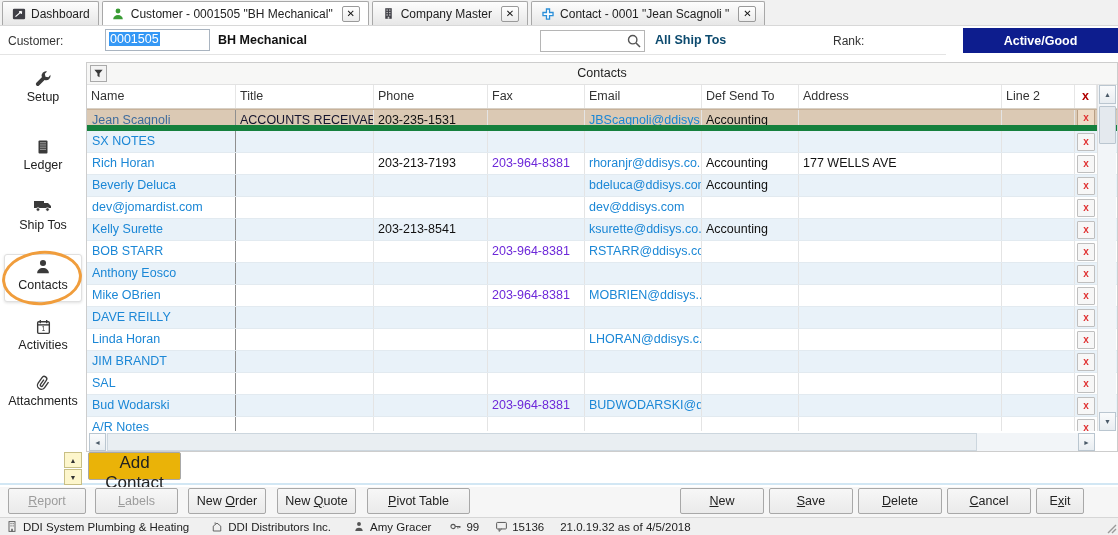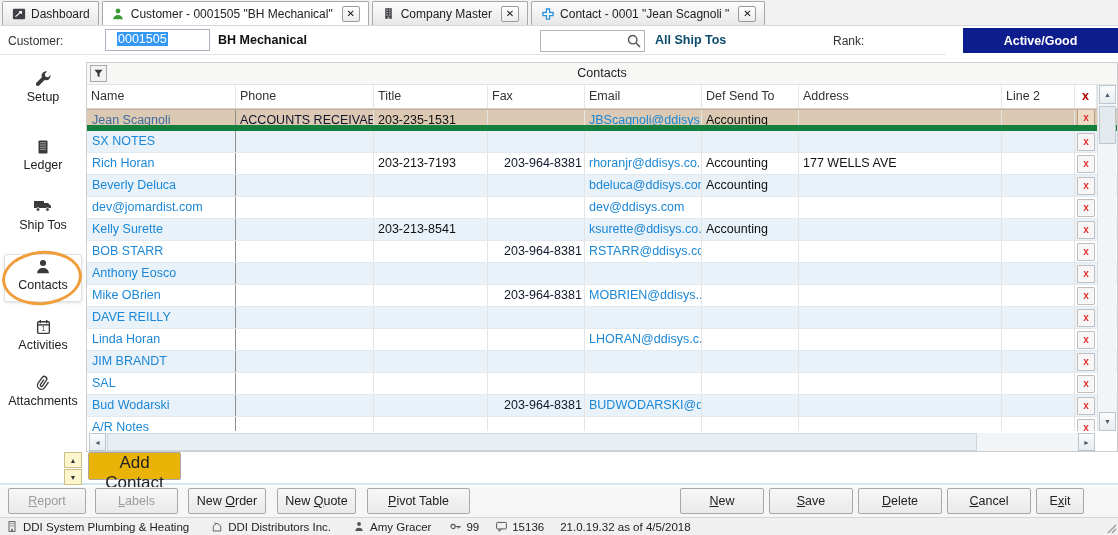--- a/index.html
+++ b/index.html
@@ -10,21 +10,21 @@
   
   .tabbar { position:absolute; left:0; top:0; width:1118px; height:26px; background:#f1f1f1; border-bottom:1px solid #d8d8d8; display:flex; align-items:flex-end; gap:3px; padding:1px 0 0 2px; }
   .tab { display:flex; align-items:center; gap:5px; height:24px; padding:8px 8px; border:1px solid #a8a8a8; border-bottom:none; border-radius:2px 2px 0 0; background:linear-gradient(#fdfdfd,#e7e7e7); white-space:nowrap; cursor:default; }
   .tab.selected { background:#fff; }
   .ticon { display:inline-flex; width:15px; height:15px; align-items:center; justify-content:center; }
   .closebox { display:inline-flex; align-items:center; justify-content:center; width:18px; height:16px; margin-left:4px; border:1px solid #9a9a9a; background:linear-gradient(#fff,#ececec); font-weight:bold; font-size:10px; color:#111; border-radius:2px; }
 
   
   .custbar { position:absolute; left:0; top:26px; width:946px; height:29px; background:#fff; border-bottom:1px solid #e4e4e4; }
   .custbar .lbl { position:absolute; left:8px; top:8px; color:#333; }
-  .custnum { position:absolute; left:105px; top:3px; width:105px; height:22px; border:1px solid #a9b4c0; background:#fff; padding:2px 11px; font-size:12.5px; }
+  .custnum { position:absolute; left:105px; top:3px; width:105px; height:22px; border:1px solid #a9b4c0; background:#fff; padding:2px 3px; font-size:12.5px; }
   .custnum span { background:#3598f5; color:#fff; padding:0 1px; }
   .custname { position:absolute; left:218px; top:7px; font-weight:bold; font-size:12.5px; color:#111; }
   .shipsearch { position:absolute; left:540px; top:4px; width:105px; height:22px; border:1px solid #b5b5b5; background:#fff; }
   .shipsearch input { position:absolute; left:2px; top:2px; width:80px; height:16px; border:none; outline:none; font-size:12px; }
   .shipsearch .mag { position:absolute; right:2px; top:2px; width:16px; height:16px; }
   .allshiptos { position:absolute; left:655px; top:7px; font-weight:bold; font-size:12.5px; color:#0c4a6e; }
   .ranklbl { position:absolute; left:833px; top:8px; color:#333; }
   .rankbtn { position:absolute; left:963px; top:2px; width:155px; height:25px; background:#0d1d8e; color:#fff; font-weight:bold; font-size:12.5px; display:flex; align-items:center; justify-content:center; border:none; }
 
   
@@ -46,21 +46,21 @@
   .ghead .hx { color:#b00000; font-weight:bold; text-align:center; }
   .growsarea { position:relative; height:322px; overflow:hidden; }
   .grow { height:22px; border-bottom:1px solid #e2eaf0; background:#fff; }
   .grow.alt { background:#e9f2f9; }
   .grow.sel { background:#dbc9b4; border-top:1px solid #c8b29a; border-bottom:6px solid #15803d; }
   .gcell { padding:3px 4px 0; font-size:12.5px; white-space:nowrap; overflow:hidden; border-right:1px solid #e4e4e4; }
   .c-name { color:#1b87d6; border-right:1px solid #8f8f8f !important; padding-left:5px; }
   .grow.sel .c-name { color:#3f6c9d; }
   .c-title { color:#14142e; }
   .c-phone { color:#111; }
-  .c-fax { color:#0f172a;margin-left:12px; }
+  .c-fax { color:#6d28d9; }
   .c-email { color:#1b87d6; }
   .c-def { color:#111; }
   .c-address { color:#111; }
   .c-line2 { color:#111; }
   .c-x { display:flex; align-items:center; justify-content:center; padding:0; border-right:none; }
   .xbtn { width:18px; height:18px; font-size:10px; font-weight:bold; color:#e03333; background:#f7f7f7; border:1px solid #bfbfbf; border-radius:1px; line-height:1; cursor:pointer; }
   .grow.sel .xbtn { background:#eedbc6; border-color:#b99f84; }
 
   
   .vscroll { position:absolute; right:1px; top:22px; width:19px; height:346px; background:#f2f5f8; border-left:1px solid #e0e0e0; }
@@ -238,22 +238,22 @@
     <div class="gridtitle">
       <span class="filterbtn">
         <svg width="11" height="11" viewBox="0 0 16 16">
             <path d="M2 2.5h12L9.5 8v5.5l-3-1.8V8z" fill="#3a3a3a"></path>
           </svg>
       </span>
       <span>Contacts</span>
     </div>
     <div class="ghead">
       <div class="hcell">Name</div>
+      <div class="hcell">Title</div>
       <div class="hcell">Phone</div>
-      <div class="hcell">Title</div>
       <div class="hcell">Fax</div>
       <div class="hcell">Email</div>
       <div class="hcell">Def Send To</div>
       <div class="hcell">Address</div>
       <div class="hcell">Line 2</div>
       <div class="hcell hx">x</div>
     </div>
     <div class="growsarea">
         <div class="grow sel">
           <div class="gcell c-name">Jean Scagnoli</div>

